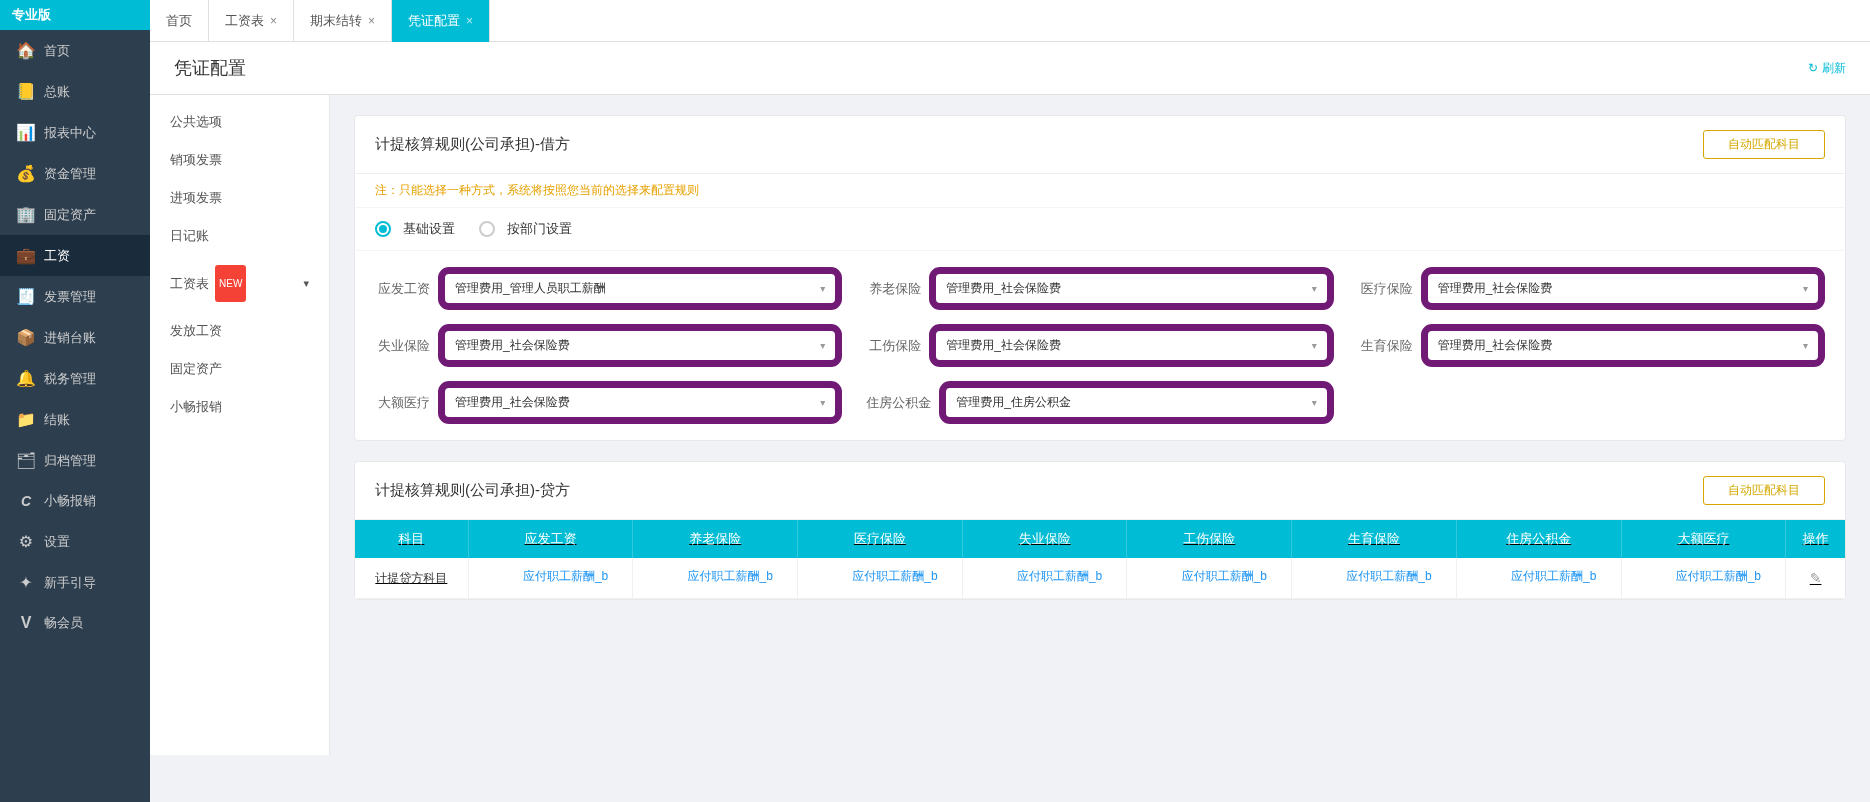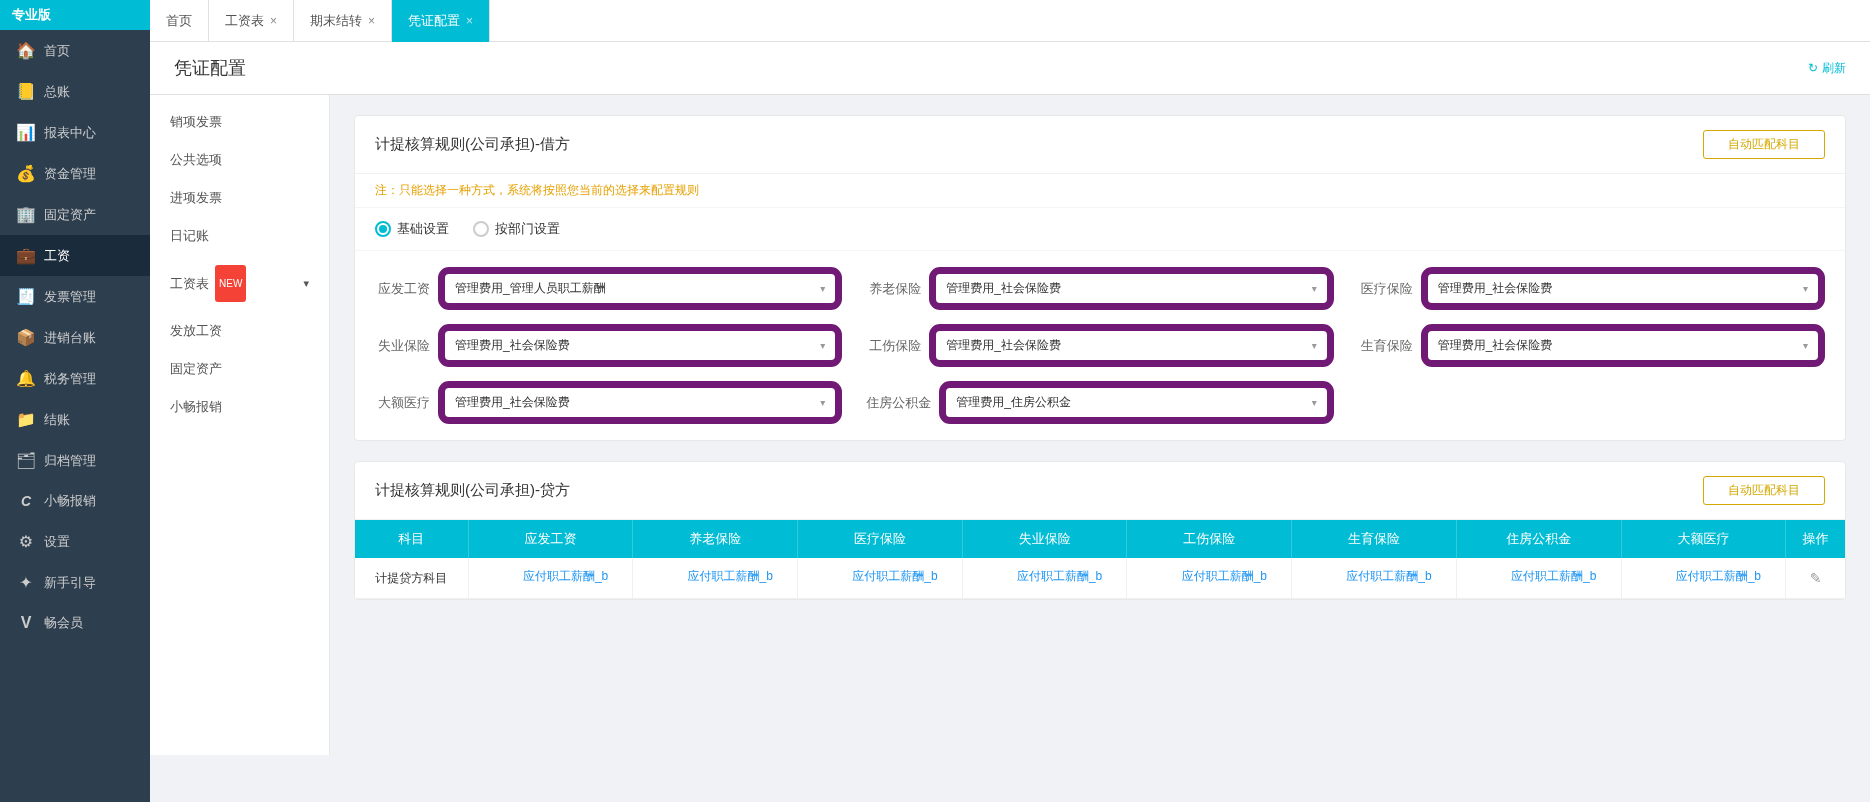--- a/index.html
+++ b/index.html
@@ -192,21 +192,21 @@
     .radio-group {
       display: flex;
       align-items: center;
       gap: 24px;
       padding: 12px 20px;
       border-bottom: 1px solid #f5f5f5;
     }
     .radio-option {
       display: flex;
       align-items: center;
-      gap: 6px;
+      gap: 12px;
       cursor: pointer;
       font-size: 13px;
       color: #333;
     }
     .radio-circle {
       width: 16px;
       height: 16px;
       border-radius: 50%;
       border: 2px solid #ccc;
       display: flex;
@@ -262,20 +262,21 @@
       cursor: pointer;
       min-width: 160px;
     }
     .form-select .select-val { flex: 1; overflow: hidden; text-overflow: ellipsis; white-space: nowrap; }
     .form-select .chevron-down { font-size: 10px; color: #999; margin-left: 6px; flex-shrink: 0; }
 
     
     .data-table {
       width: 100%;
       border-collapse: collapse;
+      text-decoration: underline;
     }
     .data-table thead tr {
       background: #00bcd4;
       color: #fff;
     }
     .data-table thead th {
       padding: 10px 12px;
       font-size: 13px;
       font-weight: normal;
       text-align: center;
@@ -409,24 +410,24 @@
       <div class="refresh-btn">
         <span>↻</span>
         <span>刷新</span>
       </div>
     </div>
 
     <div class="content-layout">
 
       <div class="left-nav">
         <div class="left-nav-item">
+          <span>公共选项</span>
+        </div>
+        <div class="left-nav-item">
           <span>销项发票</span>
-        </div>
-        <div class="left-nav-item">
-          <span>公共选项</span>
         </div>
         <div class="left-nav-item">
           <span>进项发票</span>
         </div>
         <div class="left-nav-item">
           <span>日记账</span>
         </div>
         <div class="left-nav-item" style="justify-content:space-between;">
           <div style="display:flex;align-items:center;gap:6px;">
             <span>工资表</span>

